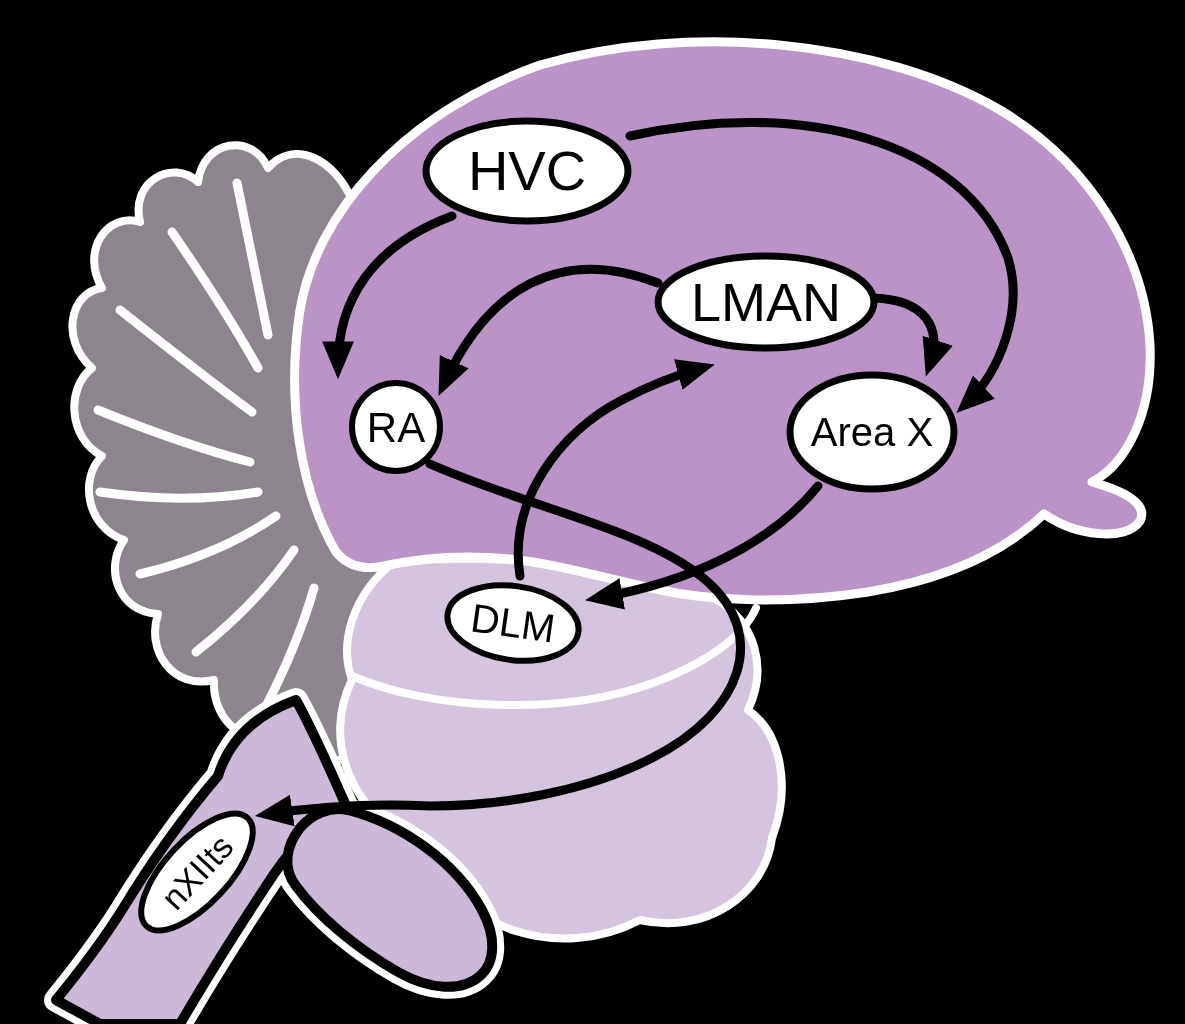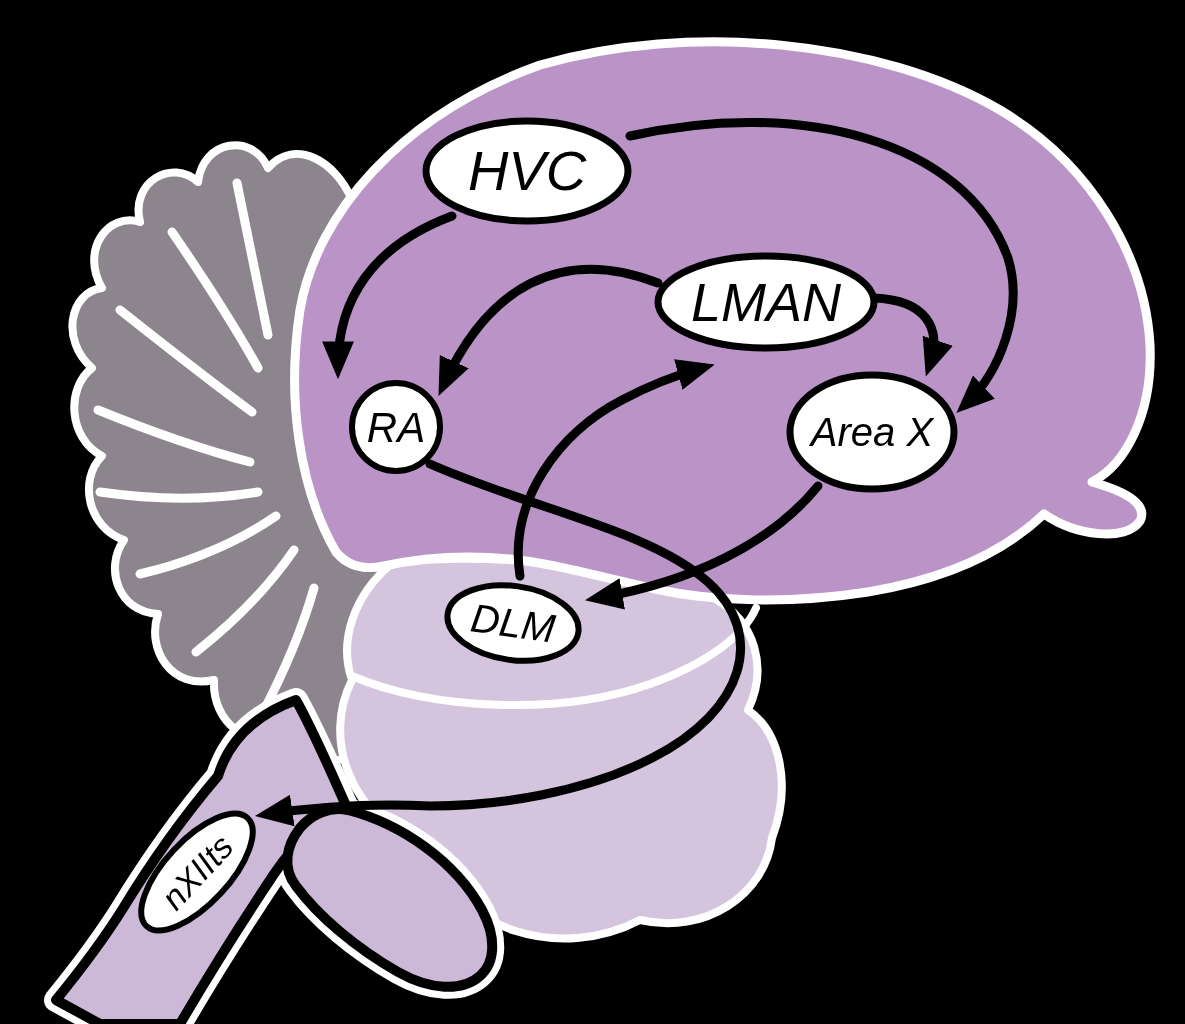--- a/index.html
+++ b/index.html
@@ -1,16 +1,16 @@
 <!DOCTYPE html>
 <html><head>
 <meta charset="utf-8">
 <style>
   html,body{margin:0;padding:0;background:#000;}
-  .stage{width:1185px;height:1024px;position:relative;overflow:hidden;font-style:italic;}
+  .stage{width:1185px;height:1024px;position:relative;overflow:hidden;}
   svg{display:block;}
   .node-label{
     font-family:"Liberation Sans","DejaVu Sans",sans-serif;
     fill:#000;
     text-anchor:middle;
   }
 </style>
 </head>
 <body>
 

